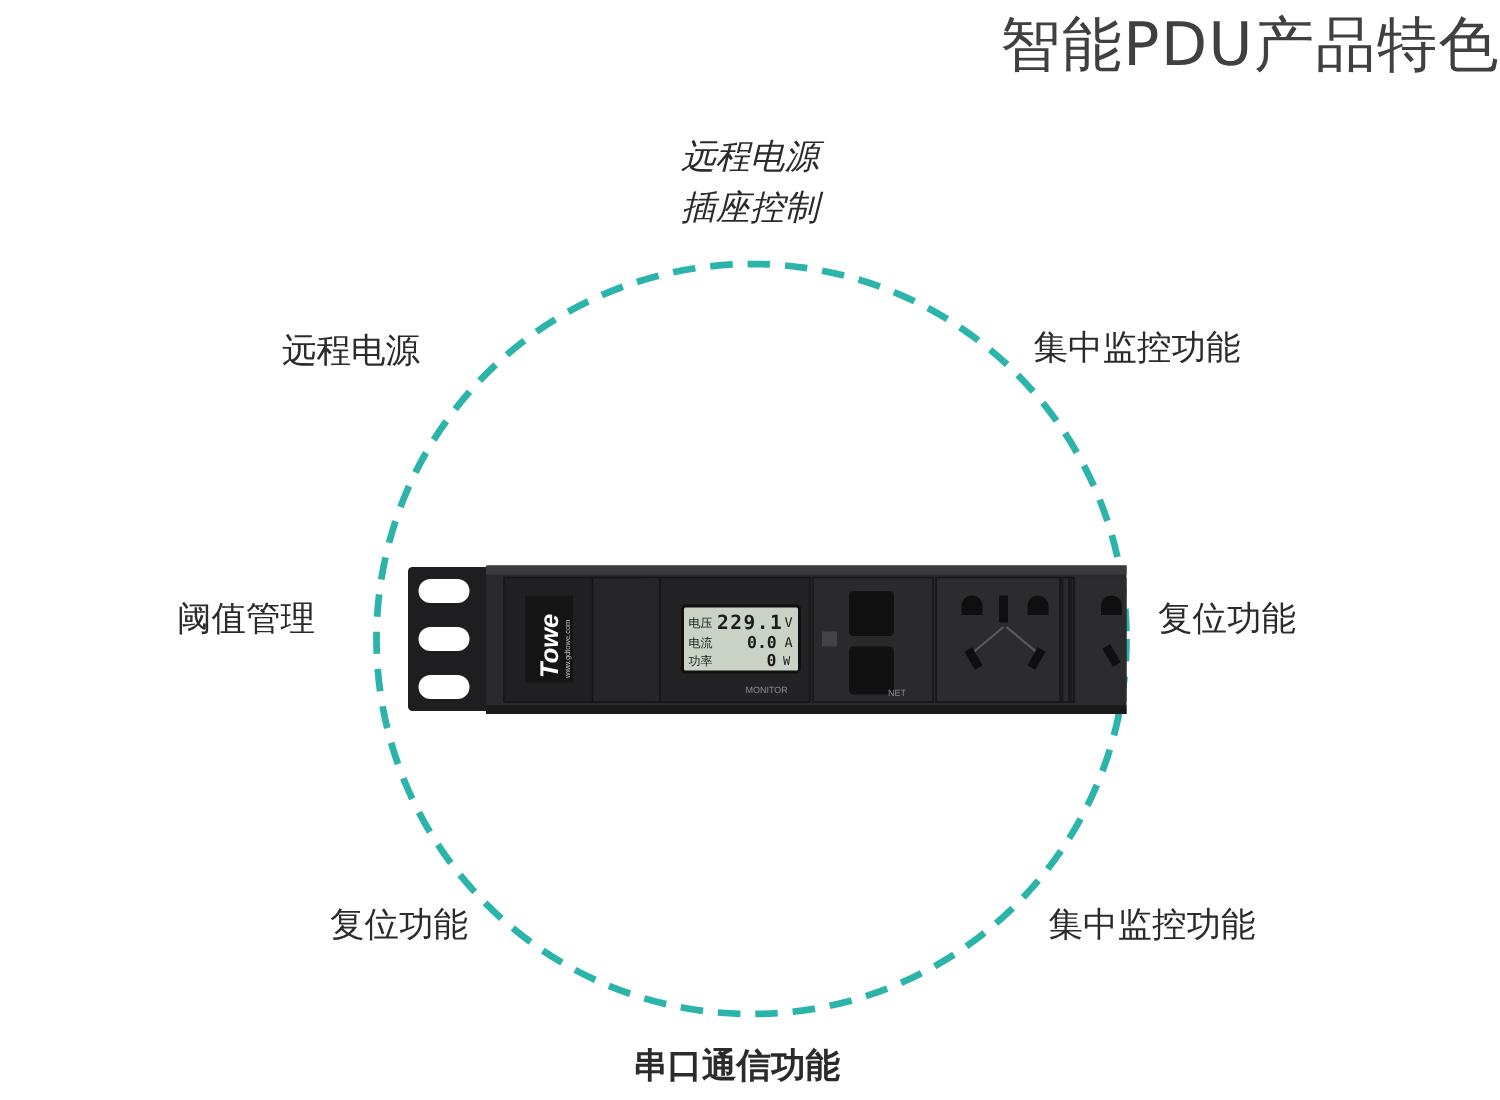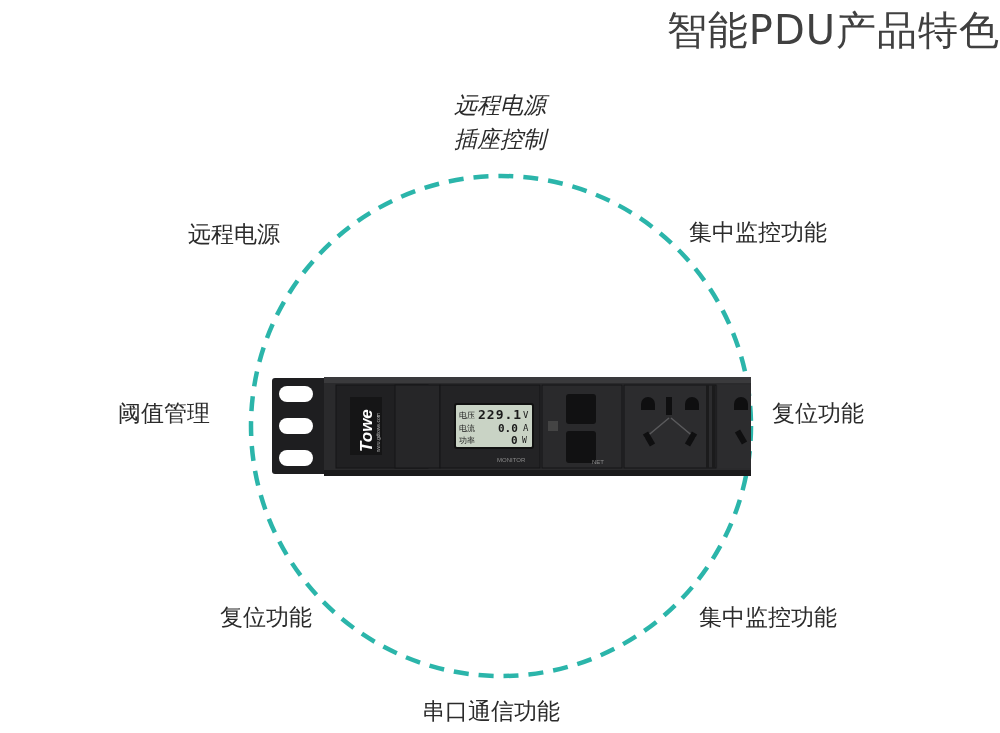--- a/index.html
+++ b/index.html
@@ -94,13 +94,13 @@
 <div class="feature" style="left:689px; top:215px;">集中监控功能</div>
 
 <div class="feature" style="left:118px; top:396px;">阈值管理</div>
 
 <div class="feature" style="left:772px; top:396px;">复位功能</div>
 
 <div class="feature" style="left:188px; top:600px;margin-left:32px;">复位功能</div>
 
 <div class="feature" style="left:699px; top:600px;">集中监控功能</div>
 
-<div class="feature" style="left:422px; top:694px;">串口通信功能</div>
+<div class="feature" style="left:422px; top:694px;font-weight:bold;">串口通信功能</div>
 
 </body></html>

